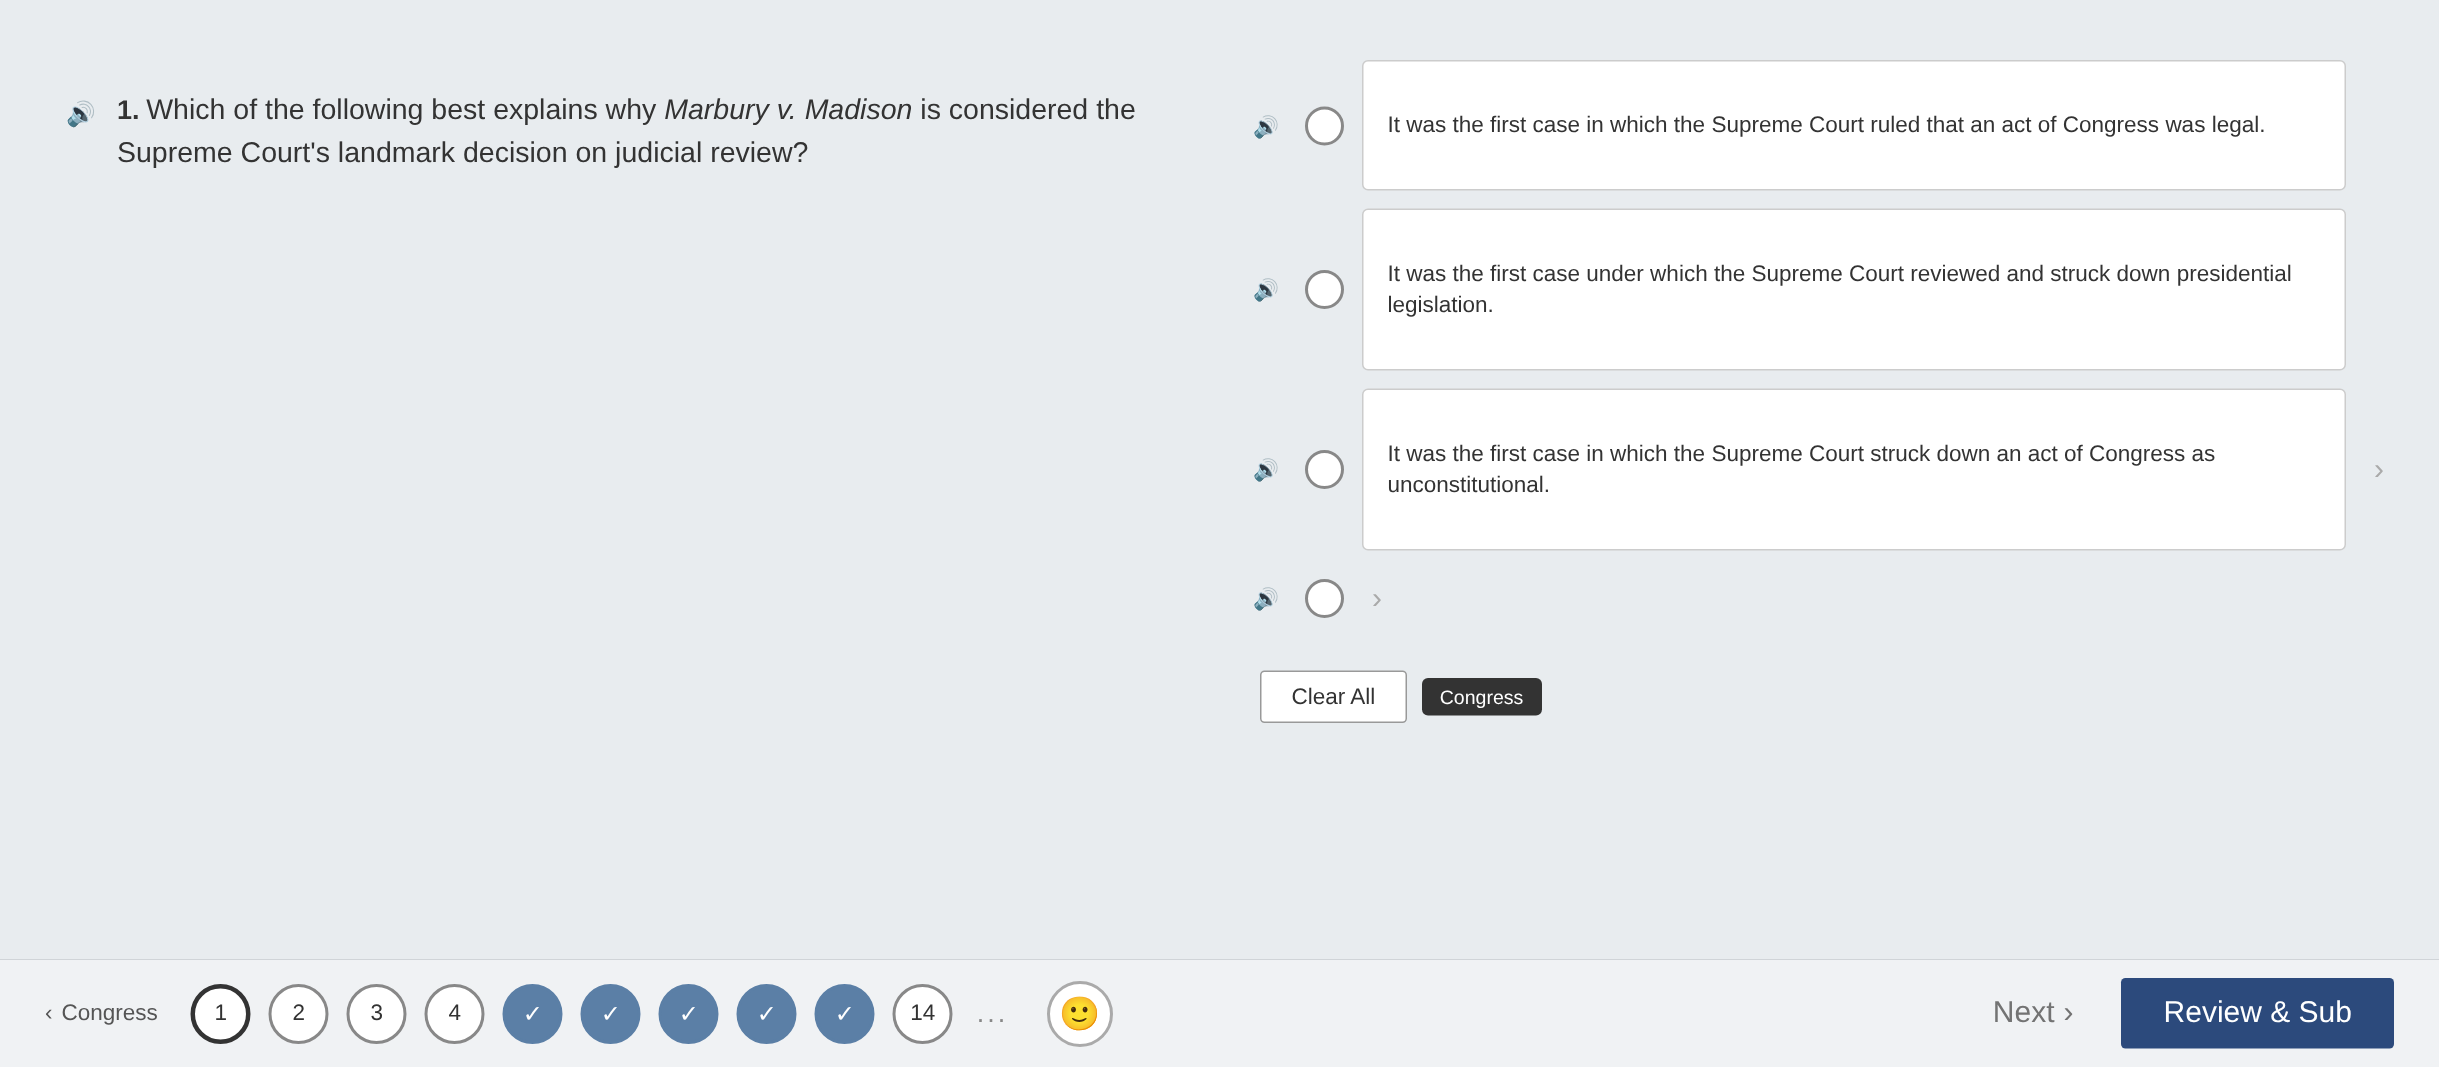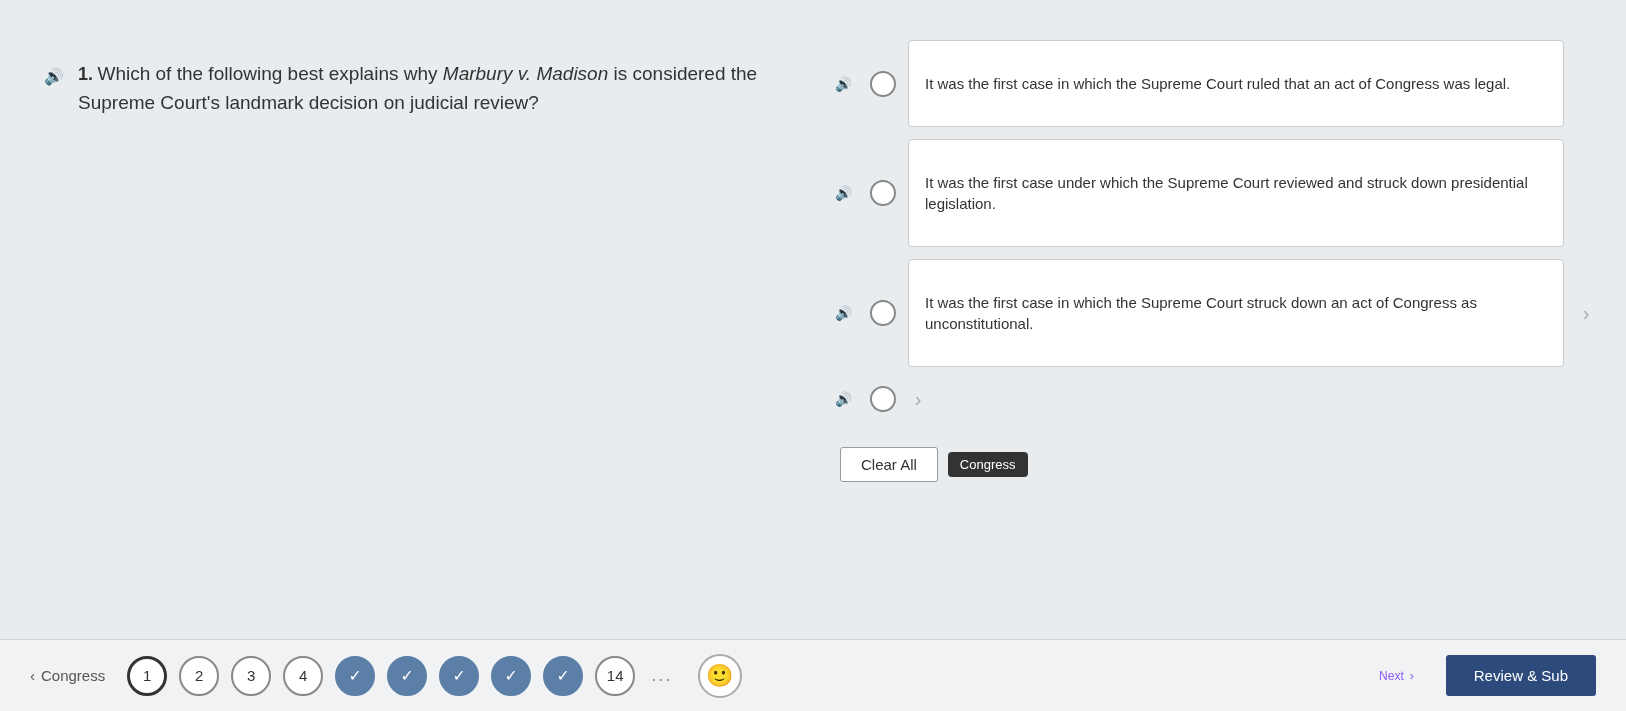--- a/index.html
+++ b/index.html
@@ -228,34 +228,34 @@
       background: white;
       margin: 0 10px;
     }
 
     .next-btn {
       display: flex;
       align-items: center;
       gap: 6px;
       background: none;
       border: none;
-      font-size: 12px;
-      color: #8b5cf6;
+      font-size: 20px;
+      color: #737373;
       cursor: pointer;
       font-weight: 500;
       margin-left: auto;
       margin-right: 20px;
     }
 
     .review-btn {
       background: #2c4a7c;
       color: white;
       border: none;
       padding: 12px 28px;
-      font-size: 15px;
+      font-size: 20px;
       cursor: pointer;
       border-radius: 3px;
       white-space: nowrap;
     }
 
     .spacer { flex: 1; }
   </style>
 </head>
 <body>
 

